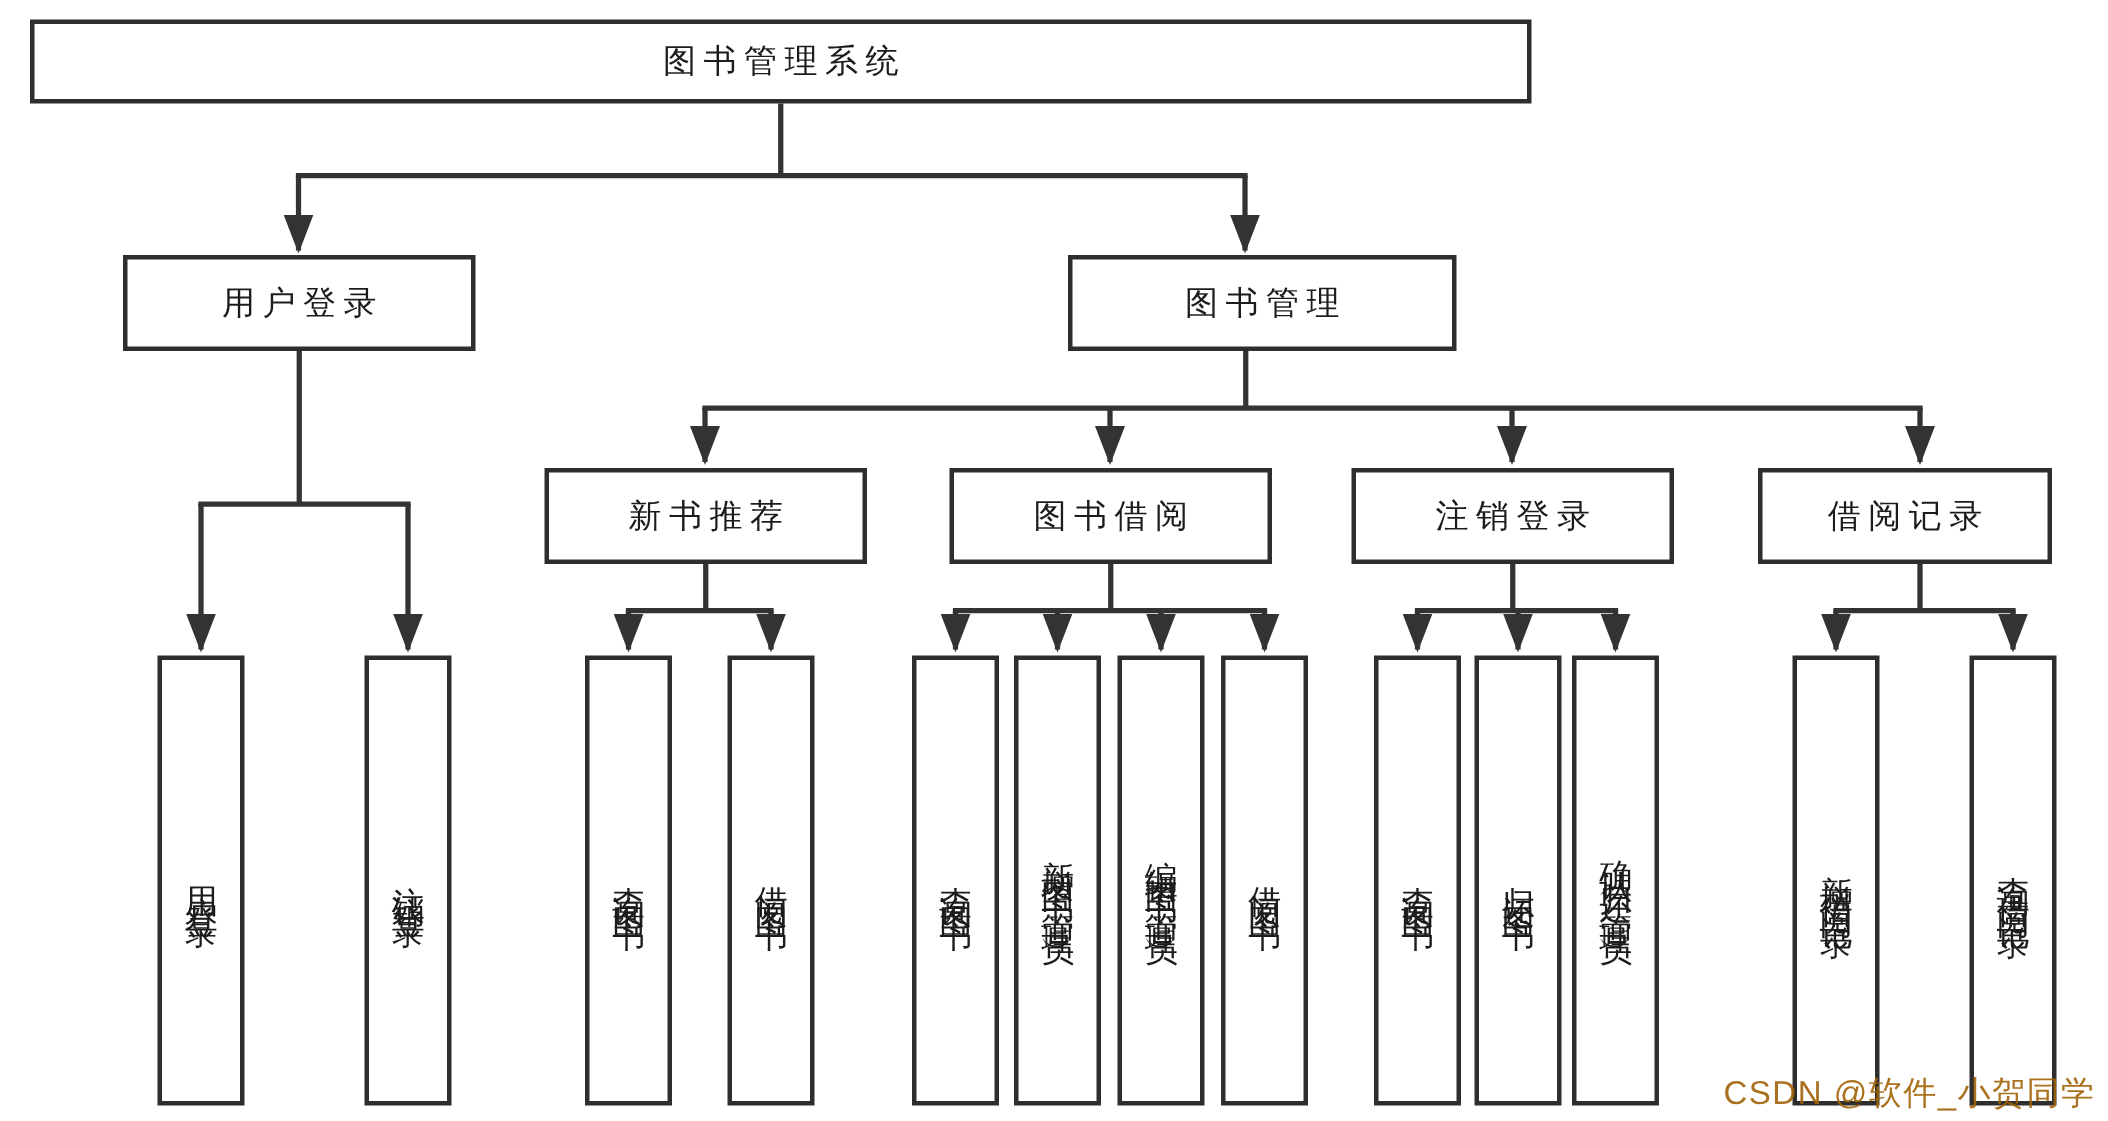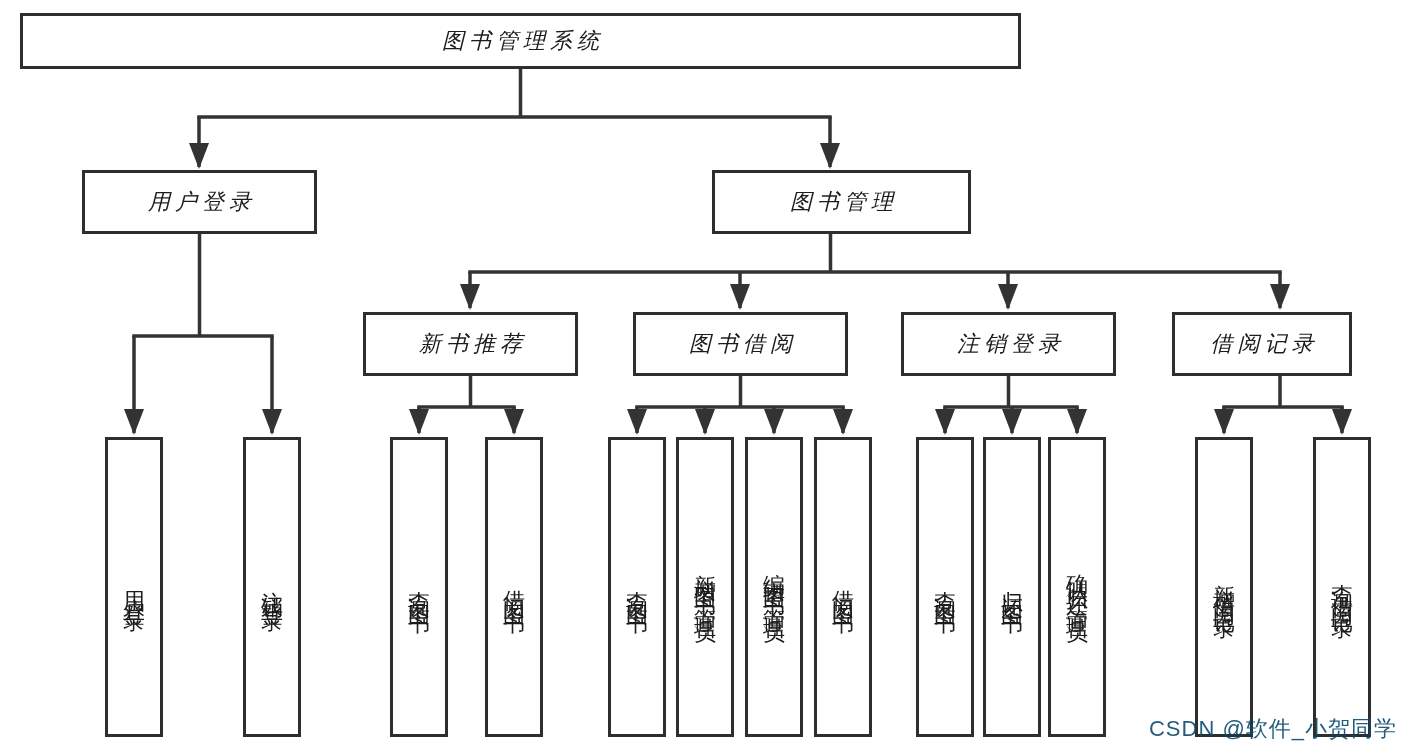--- a/index.html
+++ b/index.html
@@ -14,33 +14,33 @@
   .node{
     position:absolute;
     box-sizing:border-box;
     border:3px solid #2e2e2e;
     background:#ffffff;
     display:flex;align-items:center;justify-content:center;
     color:#1c1c1c;
     font-size:22px;
     z-index:2;
   }
-  .h span{letter-spacing:5px;text-indent:5px;white-space:nowrap;font-style:italic;}
+  .h span{letter-spacing:5px;text-indent:5px;white-space:nowrap;}
   .v span{
     writing-mode:vertical-rl;
     text-orientation:mixed;
     letter-spacing:7px;
     line-height:1.1;
     white-space:nowrap;
   }
   .watermark{
     position:absolute;
     right:8px;bottom:3px;
     font-size:22px;
-    color:#0c4a6e;
+    color:#a16207;
     letter-spacing:1px;
     z-index:5;
     opacity:.9;
     white-space:nowrap;
   }
 </style>
 </head>
 <body>
 
 <div class="canvas">
@@ -97,21 +97,21 @@
 
   <div class="node h" style="left:633px;top:312px;width:215px;height:64px">
     <span>图书借阅</span>
   </div>
   <div class="node h" style="left:363px;top:312px;width:215px;height:64px">
     <span>新书推荐</span>
   </div>
   <div class="node h" style="left:901px;top:312px;width:215px;height:64px">
     <span>注销登录</span>
   </div>
-  <div class="node h" style="left:1172px;top:312px;width:180px;height:64px">
+  <div class="node h" style="left:1172px;top:312px;width:196px;height:64px">
     <span>借阅记录</span>
   </div>
 
   <div class="node v" style="left:105px;top:437px;width:58px;height:300px">
     <span>用户登录</span>
   </div>
   <div class="node v" style="left:243px;top:437px;width:58px;height:300px">
     <span>注销登录</span>
   </div>
 

